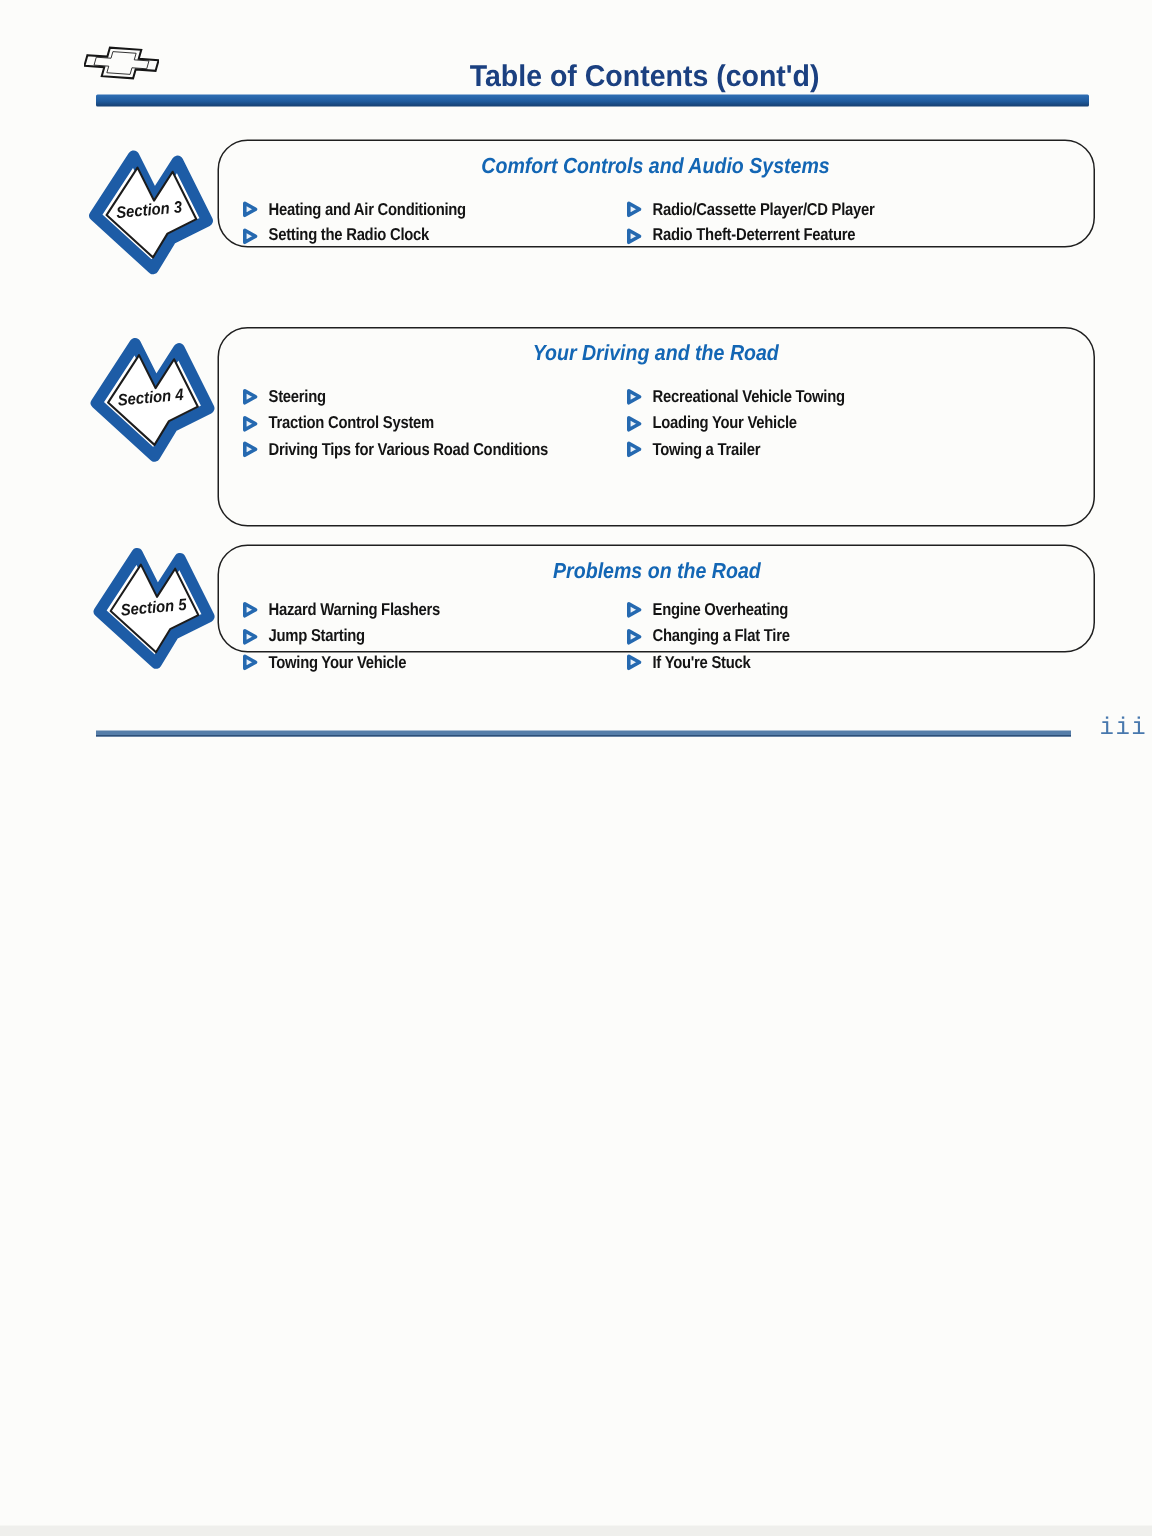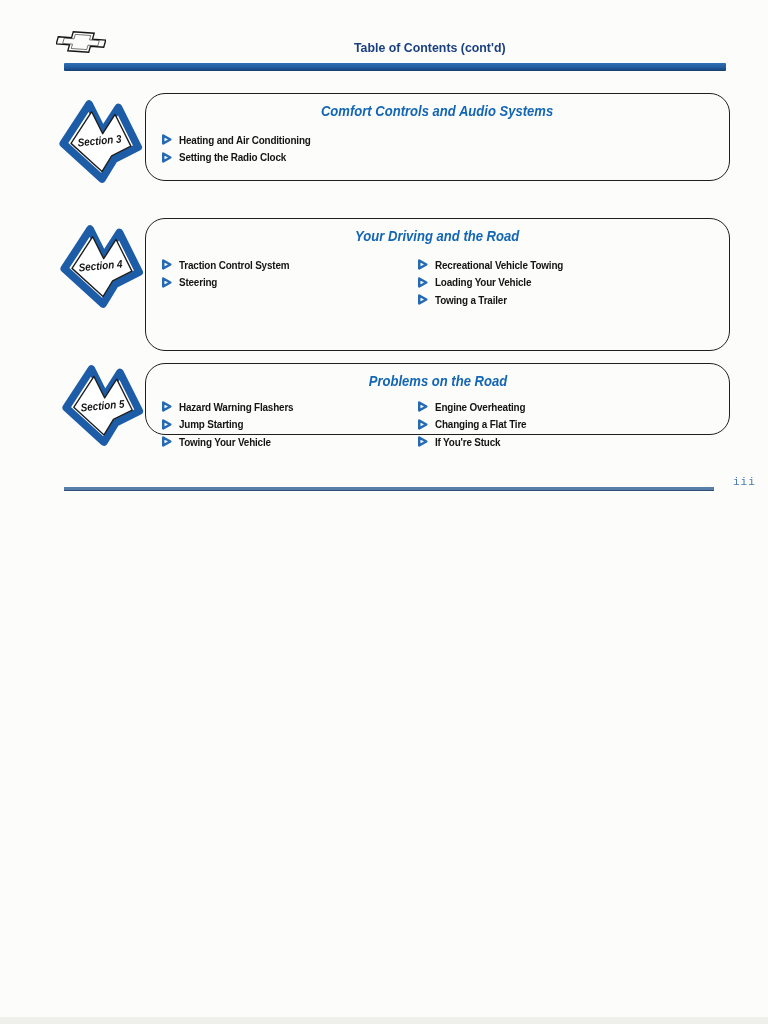--- a/index.html
+++ b/index.html
@@ -5,21 +5,21 @@
   html,body{margin:0;padding:0;background:#e8e8e6;}
   .page{
     position:relative;width:768px;height:1024px;margin:0 auto;
     background:#fcfcfa;overflow:hidden;
     font-family:"Liberation Sans",sans-serif;
   }
   
   .logo{position:absolute;left:56px;top:26px;}
   .header-title{
     position:absolute;left:100px;right:8px;top:40px;text-align:center;
-    color:#1b4080;font-size:13px;font-weight:bold;white-space:nowrap;
+    color:#1b4080;font-size:20px;font-weight:bold;white-space:nowrap;
   }
   .header-title span{display:inline-block;transform:scaleX(.95);transform-origin:center;}
   .top-rule{
     position:absolute;left:64px;width:662px;top:63px;height:8px;
     background:linear-gradient(180deg,#2f6fb4 0%,#205c9f 55%,#163f70 100%);
     border-radius:1px;
   }
   
   .badge{position:absolute;width:90px;height:86px;}
   .badge svg{position:absolute;left:0;top:0;}
@@ -51,21 +51,21 @@
     font-size:11.5px;font-weight:bold;color:#141414;letter-spacing:-.2px;white-space:nowrap;
   }
   
   .footer-rule{
     position:absolute;left:64px;width:650px;top:487px;height:2.5px;
     background:linear-gradient(180deg,#6b8fb4,#3f6globe 100%);
     background:#567ea9;border-bottom:1px solid #2d4f78;
   }
   .page-number{
     position:absolute;left:733px;top:476px;
-    font-family:"Liberation Mono",monospace;font-size:11px;color:#4878ad;letter-spacing:1px;
+    font-family:"Liberation Mono",monospace;font-size:16px;color:#4878ad;letter-spacing:1px;
   }
   .bottom-edge{position:absolute;left:0;right:0;bottom:0;height:7px;background:#efefec;}
 </style>
 </head>
 <body>
 
 <div class="page">
 
   <svg class="logo" width="50" height="32" viewBox="0 0 124 62">
     <g transform="translate(62,31) rotate(4) skewX(-12) translate(-62,-28)">
@@ -81,38 +81,50 @@
   <div class="badge" style="left:57px;top:99px;">
     <svg width="90" height="86" viewBox="0 0 100 100">
       <path d="M5 52 L35 6 L51 38 L69 10 L92 56 L64 70 L50 93 Z" fill="#ffffff" stroke="#1d5ca6" stroke-width="9" stroke-linejoin="round"></path>
       <g transform="translate(50,50) scale(0.8) translate(-50,-50)">
         <path d="M5 52 L35 6 L51 38 L69 10 L92 56 L64 70 L50 93 Z" fill="#ffffff" stroke="#1c1c1c" stroke-width="2" stroke-linejoin="round"></path>
       </g>
     </svg>
     <div class="badge-label"><i>Section 3</i></div>
   </div>
 
-  <div class="box" style="top:93px;height:88px;">
+  <div class="box" style="top:93px;height:72px;">
     <div class="box-title"><span>Comfort Controls and Audio Systems</span></div>
     <div class="cols" style="top:37px;">
       <div class="col left">
         <div class="item">
           <svg width="11" height="11" viewBox="0 0 12 12">
               <path d="M2.4 1.6 L10.2 6 L2.4 10.4 Z" fill="#e9f1f9" stroke="#2569b0" stroke-width="2.6" stroke-linejoin="round"></path>
             </svg>
           <span>Heating and Air Conditioning</span>
         </div>
         <div class="item">
           <svg width="11" height="11" viewBox="0 0 12 12">
               <path d="M2.4 1.6 L10.2 6 L2.4 10.4 Z" fill="#e9f1f9" stroke="#2569b0" stroke-width="2.6" stroke-linejoin="round"></path>
             </svg>
           <span>Setting the Radio Clock</span>
         </div>
       </div>
       <div class="col right">
+        <div class="item">
+          <svg width="11" height="11" viewBox="0 0 12 12">
+              <path d="M2.4 1.6 L10.2 6 L2.4 10.4 Z" fill="#e9f1f9" stroke="#2569b0" stroke-width="2.6" stroke-linejoin="round"></path>
+            </svg>
+          <span>Radio/Cassette Player/CD Player</span>
+        </div>
+        <div class="item">
+          <svg width="11" height="11" viewBox="0 0 12 12">
+              <path d="M2.4 1.6 L10.2 6 L2.4 10.4 Z" fill="#e9f1f9" stroke="#2569b0" stroke-width="2.6" stroke-linejoin="round"></path>
+            </svg>
+          <span>Radio Theft-Deterrent Feature</span>
+        </div>
       </div>
     </div>
   </div>
 
   <div class="badge" style="left:58px;top:224px;">
     <svg width="90" height="86" viewBox="0 0 100 100">
       <path d="M5 52 L35 6 L51 38 L69 10 L92 56 L64 70 L50 93 Z" fill="#ffffff" stroke="#1d5ca6" stroke-width="9" stroke-linejoin="round"></path>
       <g transform="translate(50,50) scale(0.8) translate(-50,-50)">
         <path d="M5 52 L35 6 L51 38 L69 10 L92 56 L64 70 L50 93 Z" fill="#ffffff" stroke="#1c1c1c" stroke-width="2" stroke-linejoin="round"></path>
       </g>
@@ -121,27 +133,33 @@
   </div>
 
   <div class="box" style="top:218px;height:133px;">
     <div class="box-title"><span>Your Driving and the Road</span></div>
     <div class="cols" style="top:37px;">
       <div class="col left">
         <div class="item">
           <svg width="11" height="11" viewBox="0 0 12 12">
               <path d="M2.4 1.6 L10.2 6 L2.4 10.4 Z" fill="#e9f1f9" stroke="#2569b0" stroke-width="2.6" stroke-linejoin="round"></path>
             </svg>
+          <span>Steering</span>
+        </div>
+        <div class="item">
+          <svg width="11" height="11" viewBox="0 0 12 12">
+              <path d="M2.4 1.6 L10.2 6 L2.4 10.4 Z" fill="#e9f1f9" stroke="#2569b0" stroke-width="2.6" stroke-linejoin="round"></path>
+            </svg>
           <span>Traction Control System</span>
         </div>
         <div class="item">
           <svg width="11" height="11" viewBox="0 0 12 12">
               <path d="M2.4 1.6 L10.2 6 L2.4 10.4 Z" fill="#e9f1f9" stroke="#2569b0" stroke-width="2.6" stroke-linejoin="round"></path>
             </svg>
-          <span>Steering</span>
+          <span>Driving Tips for Various Road Conditions</span>
         </div>
       </div>
       <div class="col right">
         <div class="item">
           <svg width="11" height="11" viewBox="0 0 12 12">
               <path d="M2.4 1.6 L10.2 6 L2.4 10.4 Z" fill="#e9f1f9" stroke="#2569b0" stroke-width="2.6" stroke-linejoin="round"></path>
             </svg>
           <span>Recreational Vehicle Towing</span>
         </div>
         <div class="item">

